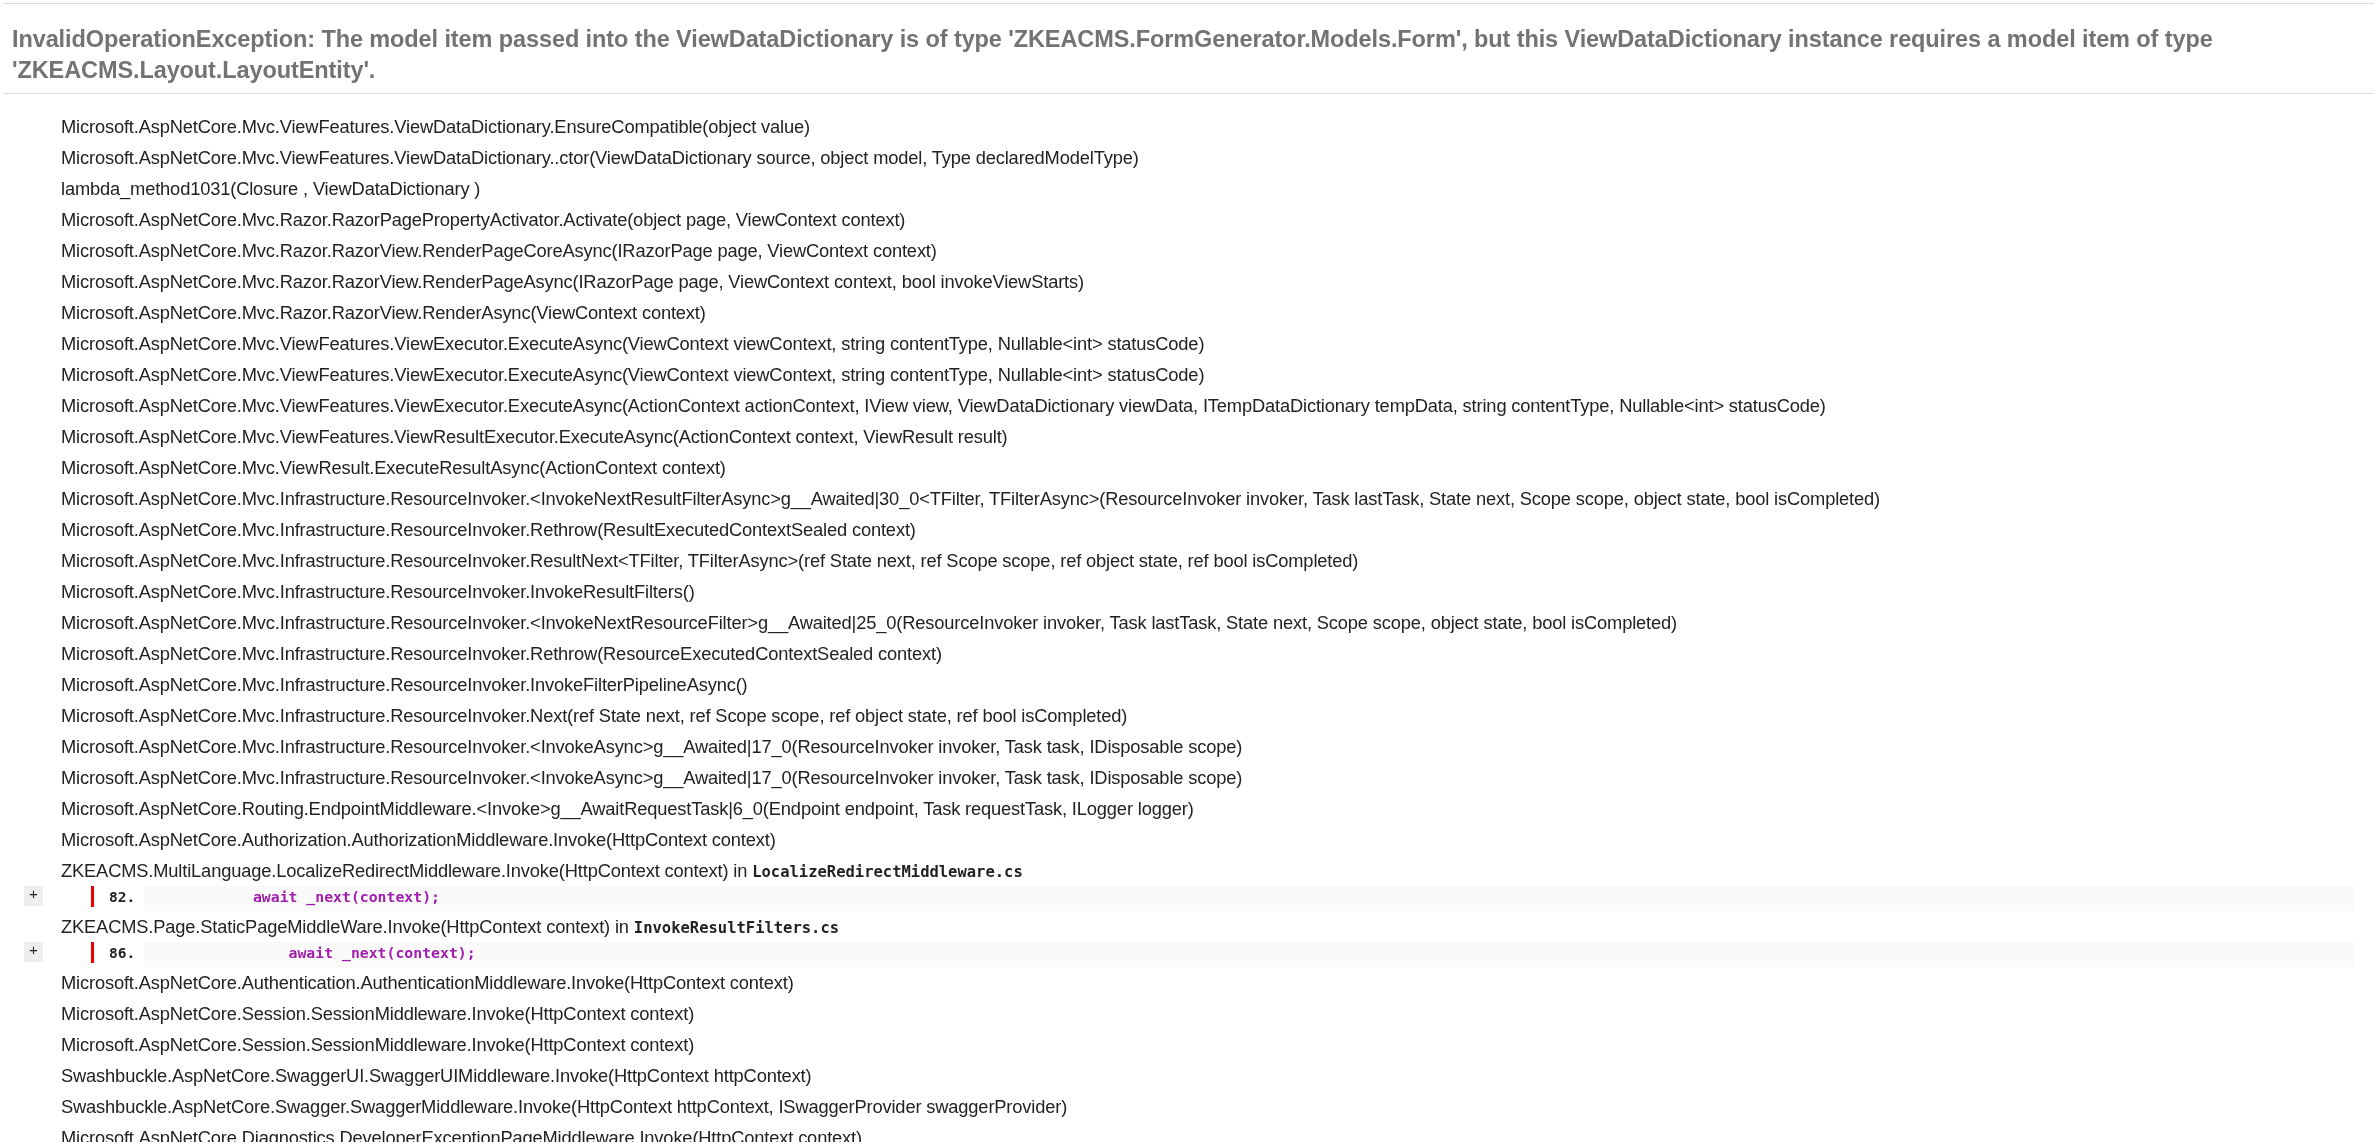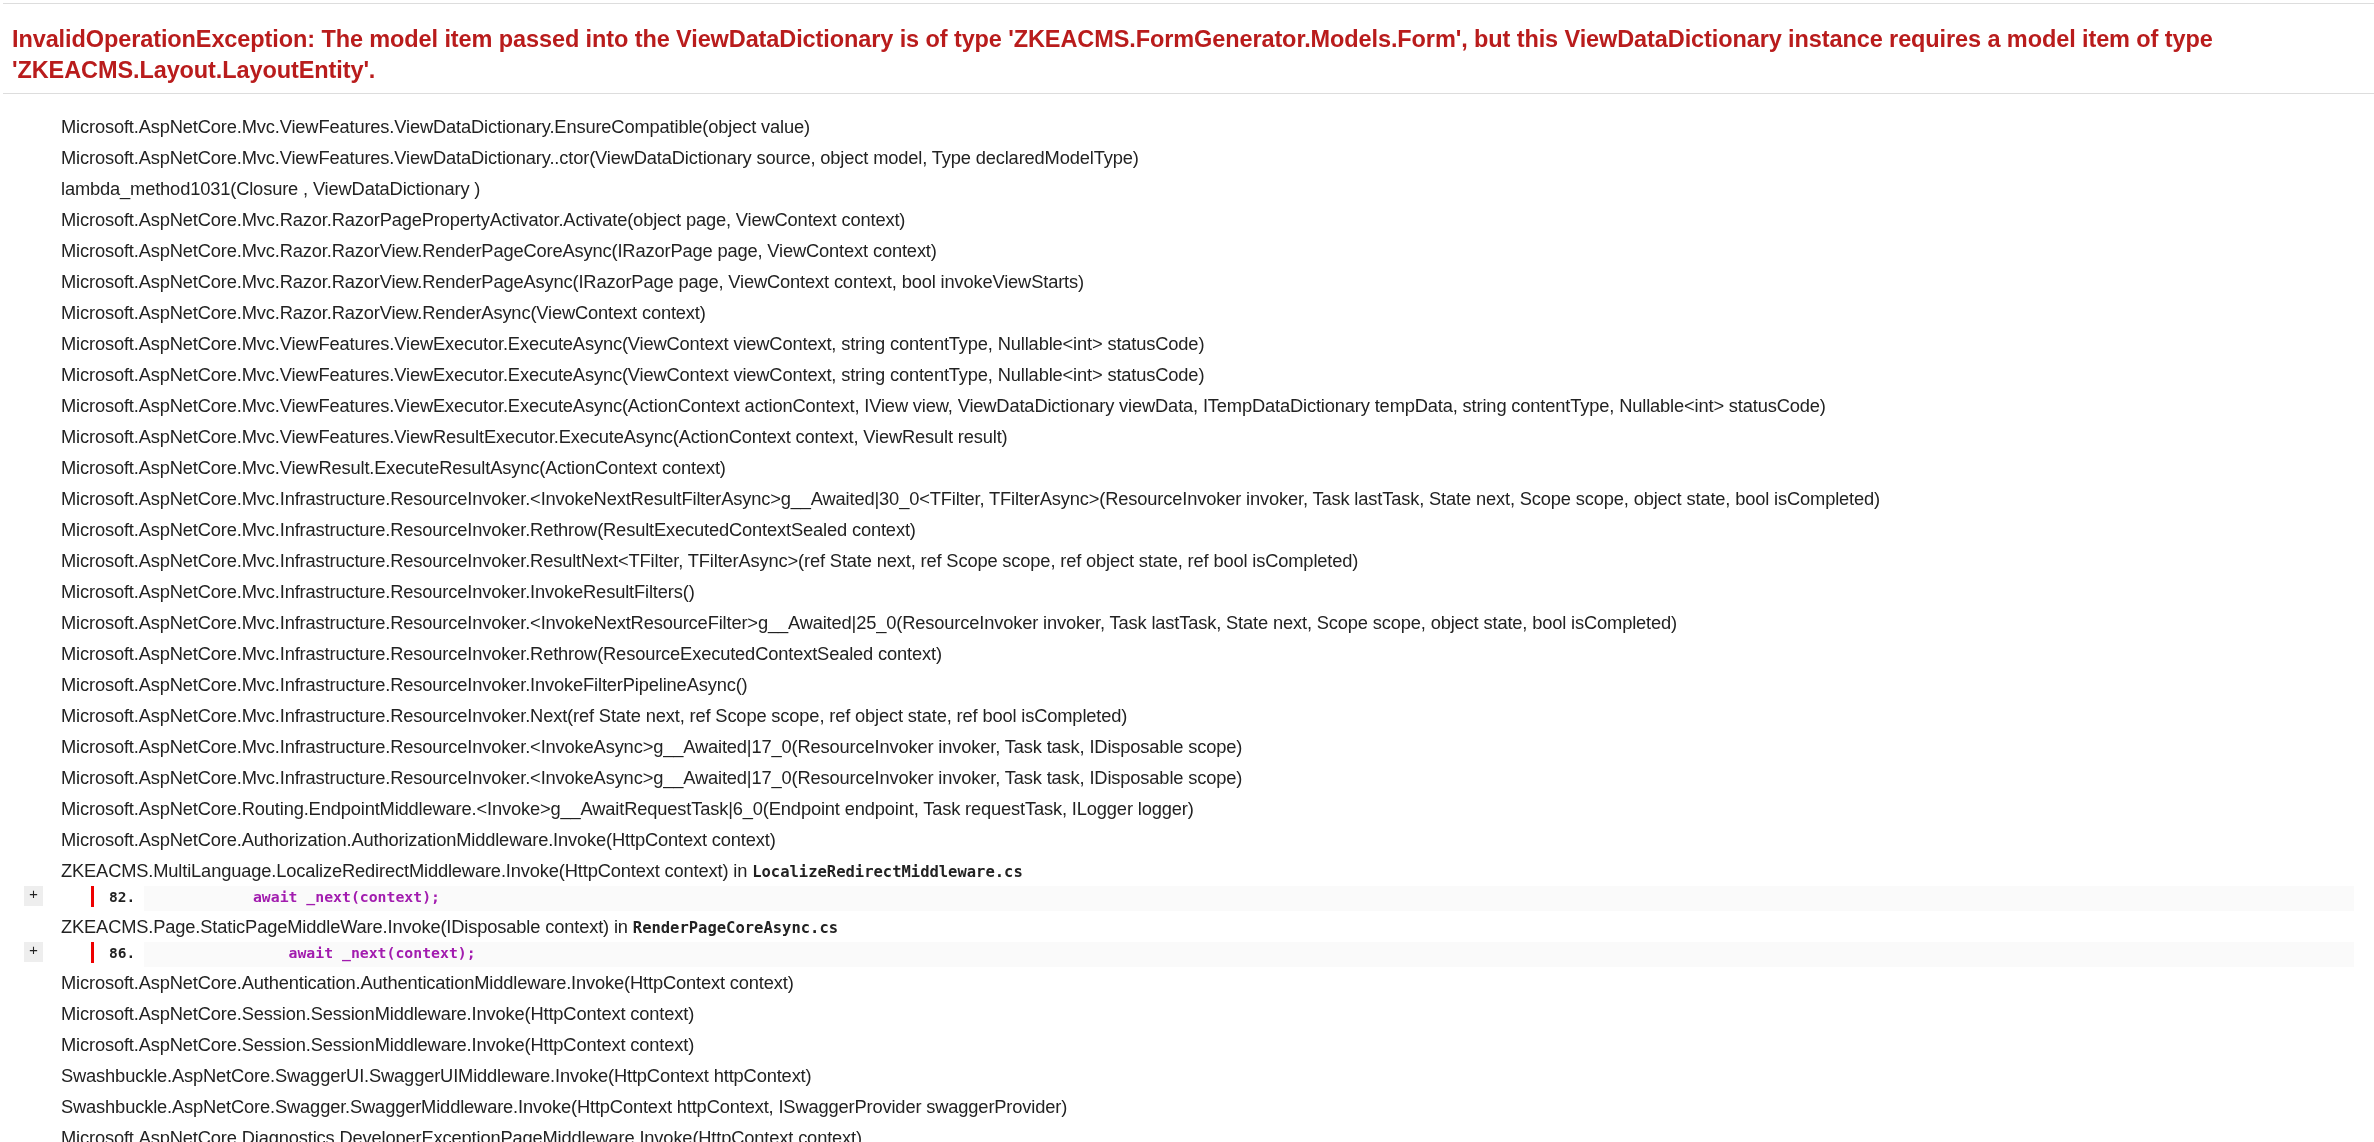--- a/index.html
+++ b/index.html
@@ -32,21 +32,21 @@
   .title {
     position: absolute;
     left: 9px;
     top: 20px;
     width: 2320px;
     margin: 0;
     font-family: "Liberation Sans", sans-serif;
     font-weight: bold;
     font-size: 23.5px;
     line-height: 31px;
-    color: #b91c1c;
+    color: #737373;
     letter-spacing: -0.1px;
   }
   .frames {
     position: absolute;
     left: 0;
     top: 95px;
     width: 2338px;
     margin: 0;
     padding: 16px;
     list-style: none;
@@ -163,21 +163,21 @@
 
     <li class="frame"><span>ZKEACMS.MultiLanguage.LocalizeRedirectMiddleware.Invoke(HttpContext context)</span><span> in </span><span class="file">LocalizeRedirectMiddleware.cs</span></li>
     <li class="source">
       <div class="gutter"></div>
       <div class="expander">+</div>
       <div class="marker"></div>
       <span class="lineno">82.</span>
       <span class="code">            await _next(context);</span>
     </li>
 
-    <li class="frame"><span>ZKEACMS.Page.StaticPageMiddleWare.Invoke(IDisposable context)</span><span> in </span><span class="file">RenderPageCoreAsync.cs</span></li>
+    <li class="frame"><span>ZKEACMS.Page.StaticPageMiddleWare.Invoke(HttpContext context)</span><span> in </span><span class="file">InvokeResultFilters.cs</span></li>
     <li class="source">
       <div class="gutter"></div>
       <div class="expander">+</div>
       <div class="marker"></div>
       <span class="lineno">86.</span>
       <span class="code">                await _next(context);</span>
     </li>
 
     <li class="frame"><span>Microsoft.AspNetCore.Authentication.AuthenticationMiddleware.Invoke(HttpContext context)</span></li>
     <li class="frame"><span>Microsoft.AspNetCore.Session.SessionMiddleware.Invoke(HttpContext context)</span></li>

